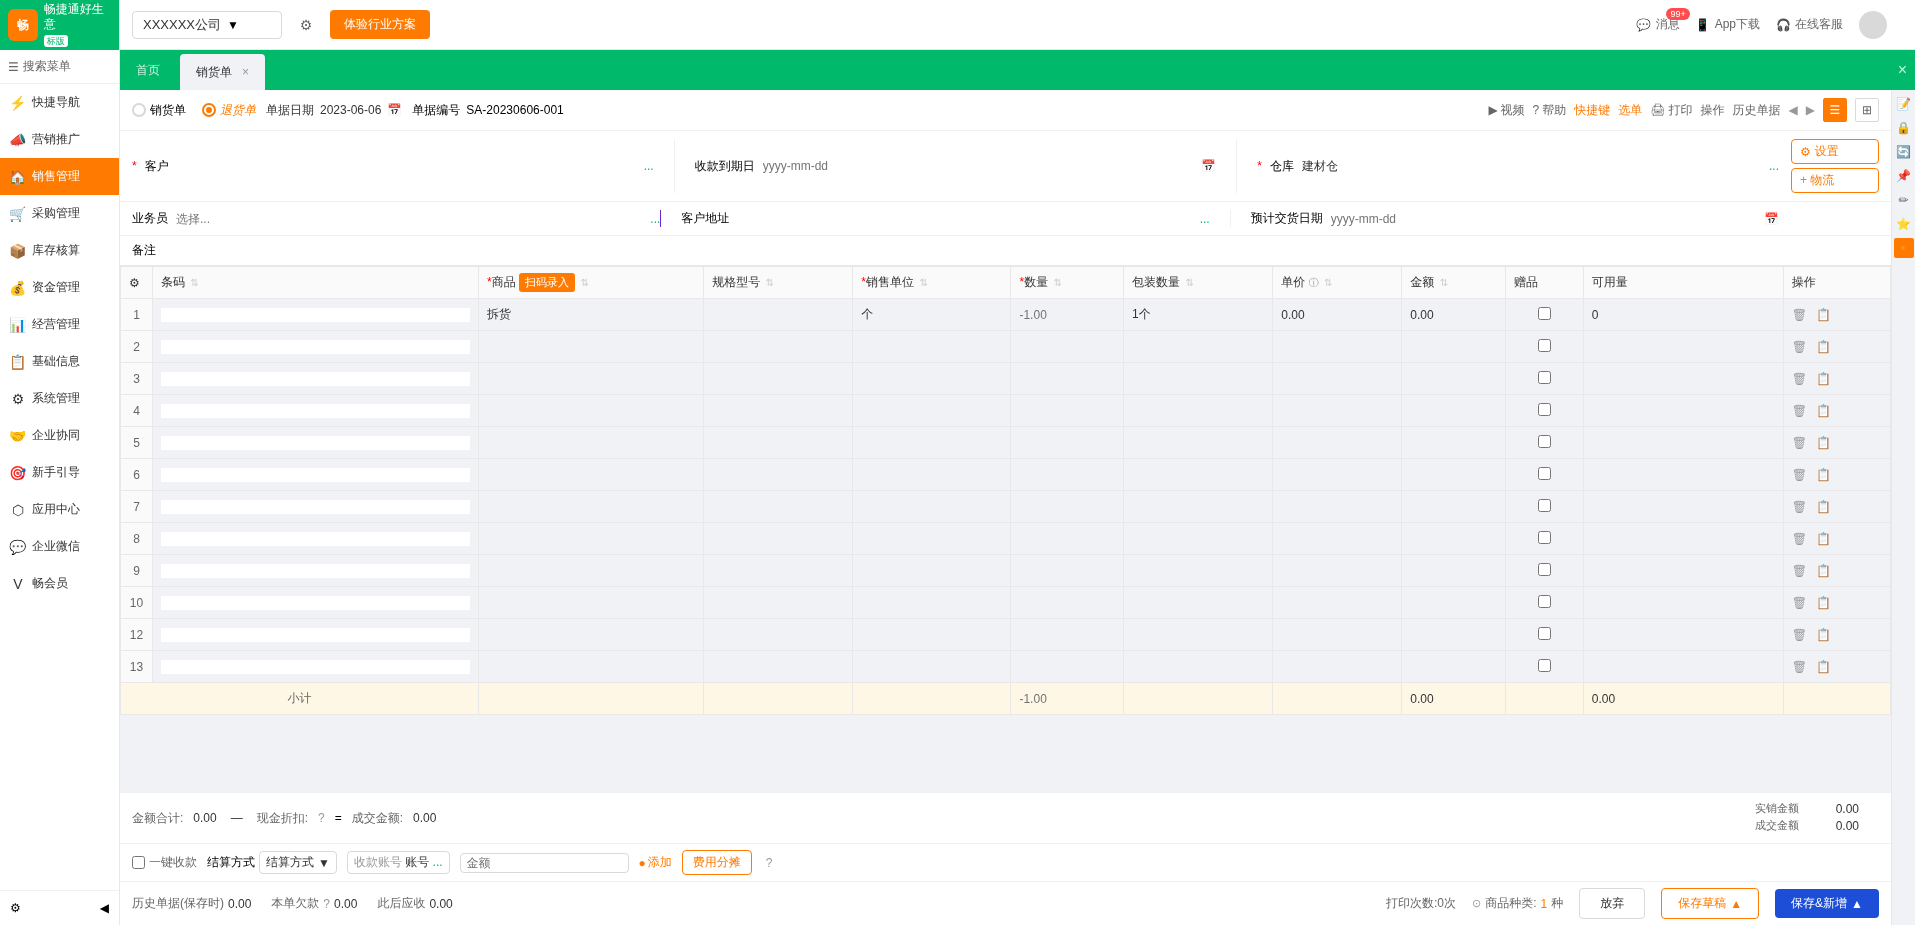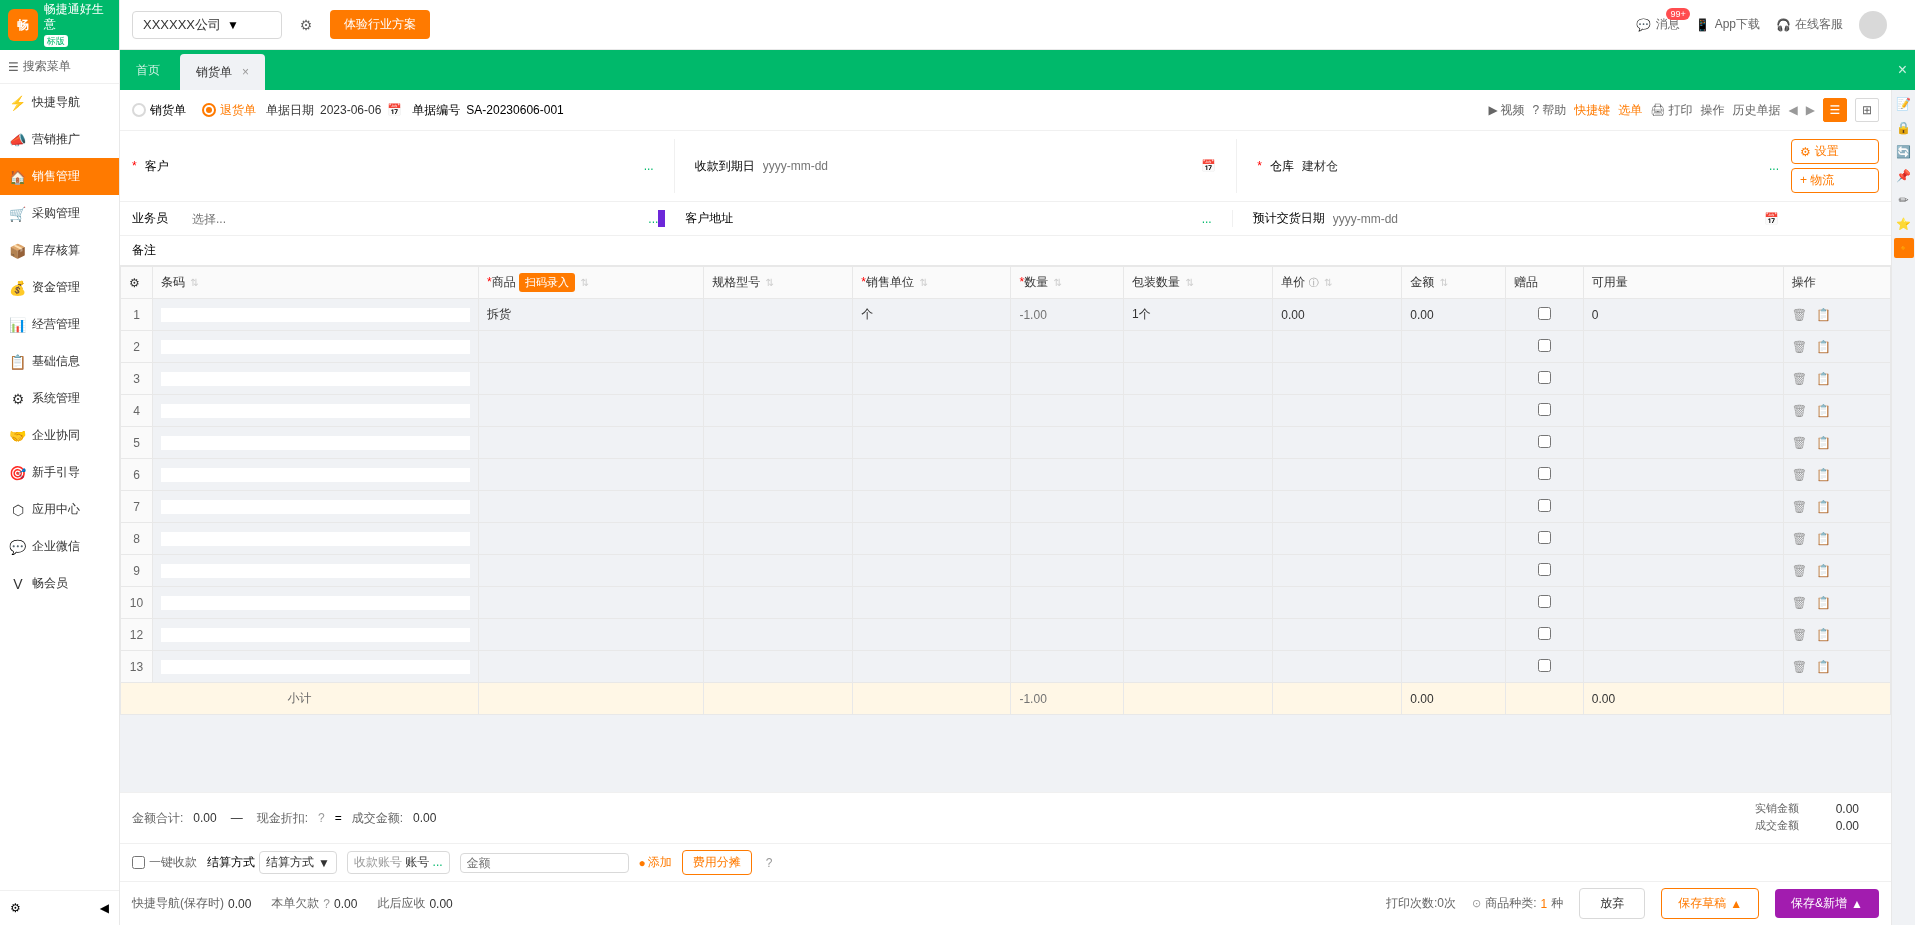--- a/index.html
+++ b/index.html
@@ -100,21 +100,21 @@
     
     .status-bar { background: #fff; padding: 6px 12px; border-top: 1px solid #f0f0f0; display: flex; align-items: center; gap: 20px; }
     .status-item { display: flex; align-items: center; gap: 4px; }
     .status-label { color: #666; }
     .status-value { color: #333; font-weight: 500; }
     .print-count { color: #666; }
     .product-type { display: flex; align-items: center; gap: 4px; color: #666; }
     .product-count { color: #ff7a00; }
     .discard-btn { border: 1px solid #d9d9d9; background: #fff; color: #333; border-radius: 4px; padding: 6px 20px; cursor: pointer; }
     .save-draft-btn { border: 1px solid #ff7a00; background: #fff; color: #ff7a00; border-radius: 4px; padding: 6px 16px; cursor: pointer; display: flex; align-items: center; gap: 4px; }
-    .save-new-btn { background: #a21caf; color: white; border: none; border-radius: 4px; padding: 6px 16px; cursor: pointer; display: flex; align-items: center; gap: 4px; }
+    .save-new-btn { background: #1d4ed8; color: white; border: none; border-radius: 4px; padding: 6px 16px; cursor: pointer; display: flex; align-items: center; gap: 4px; }
 
     
     .sales-summary { margin-left: auto; text-align: right; padding-right: 20px; }
     .sales-row { display: flex; align-items: center; justify-content: flex-end; gap: 10px; margin-bottom: 2px; }
     .sales-label { color: #666; font-size: 11px; }
     .sales-val { color: #333; font-weight: 500; min-width: 50px; text-align: right; }
 
     .layout-main { display: flex; flex: 1; overflow: hidden; }
     .content-area { flex: 1; display: flex; flex-direction: column; overflow: hidden; }
     .fields-section { background: #fff; }
@@ -247,21 +247,21 @@
         <div class="fields-section">
 
           <div class="form-toolbar">
             <div class="radio-group">
               <div class="radio-item">
                 <span class="radio-circle"></span>
                 <span>销货单</span>
               </div>
               <div class="radio-item">
                 <span class="radio-circle selected"></span>
-                <span style="color:#ff7a00;">退货单</span>
+                <span style="color:#ff7a00;font-style:italic;">退货单</span>
               </div>
             </div>
             <div class="date-field">
               <span class="date-label">单据日期</span>
               <span class="date-value">2023-06-06</span>
               <span style="color:#00b96b; cursor:pointer;">📅</span>
             </div>
             <div class="doc-field">
               <span>单据编号</span>
               <span style="font-weight:500;">SA-20230606-001</span>
@@ -321,21 +321,21 @@
                 <span>⚙</span>
                 <span>设置</span>
               </div>
               <div class="logistics-btn">
                 <span>+ 物流</span>
               </div>
             </div>
           </div>
 
           <div style="display:flex; background:#fff; padding:8px 12px; border-bottom:1px solid #f0f0f0; gap:0;">
-            <div style="flex:1; display:flex; align-items:center; gap:24px; border-right:7px solid #6d28d9; ">
+            <div style="flex:1; display:flex; align-items:center; gap:8px; border-right:1px solid #6d28d9; ">
               <span>业务员</span>
               <input type="text" style="flex: 1 1 0%; border: none; outline: none; color: rgb(153, 153, 153); font-size: 12px;" placeholder="选择...">
               <span style="color:#00b96b; cursor:pointer;">...</span>
             </div>
             <div style="flex:1; display:flex; align-items:center; gap:8px; padding:0 20px; border-right:1px solid #f0f0f0;">
               <span>客户地址</span>
               <input type="text" style="flex: 1 1 0%; border: none; outline: none; color: rgb(51, 51, 51); font-size: 12px;" placeholder="">
               <span style="color:#00b96b; cursor:pointer;">...</span>
             </div>
             <div style="flex:1; display:flex; align-items:center; gap:8px; padding-left:20px;">
@@ -663,21 +663,21 @@
           <div class="add-btn">
             <span>●</span>
             <span>添加</span>
           </div>
           <button class="expense-btn">费用分摊</button>
           <span class="question-btn">?</span>
         </div>
 
         <div class="status-bar">
           <div class="status-item">
-            <span class="status-label">快捷导航(保存时)</span>
+            <span class="status-label">历史单据(保存时)</span>
             <span class="status-value">0.00</span>
           </div>
           <div class="status-item">
             <span class="status-label">本单欠款</span>
             <span style="color:#999;">?</span>
             <span class="status-value">0.00</span>
           </div>
           <div class="status-item">
             <span class="status-label">此后应收</span>
             <span class="status-value">0.00</span>

